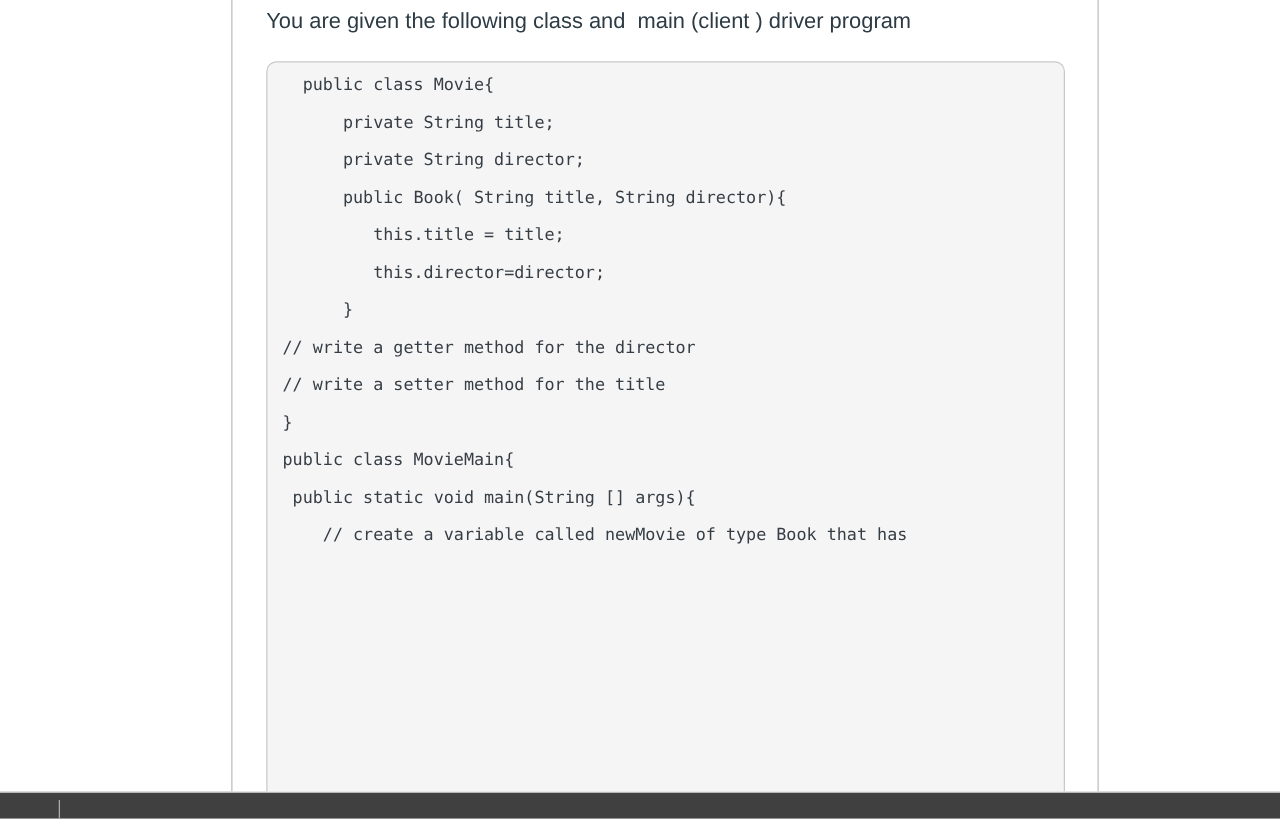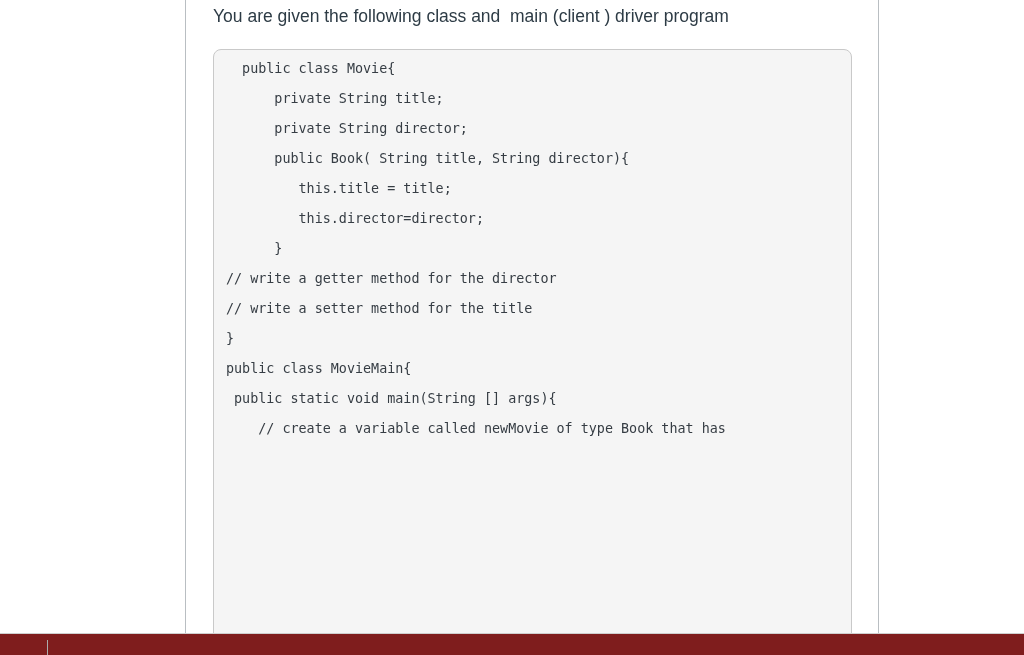--- a/index.html
+++ b/index.html
@@ -6,21 +6,21 @@
     margin: 0;
     padding: 0;
     background: #ffffff;
     font-family: "Liberation Sans", sans-serif;
   }
   .viewport {
     position: relative;
     width: 1024px;
     height: 655px;
     overflow: hidden;
-    background: #7f1d1d;
+    background: #404040;
   }
   .content-region {
     position: absolute;
     top: 0;
     left: 0;
     width: 1024px;
     height: 633px;
     border-bottom: 1px solid #cfcfcf;
     background: #ffffff;
   }

